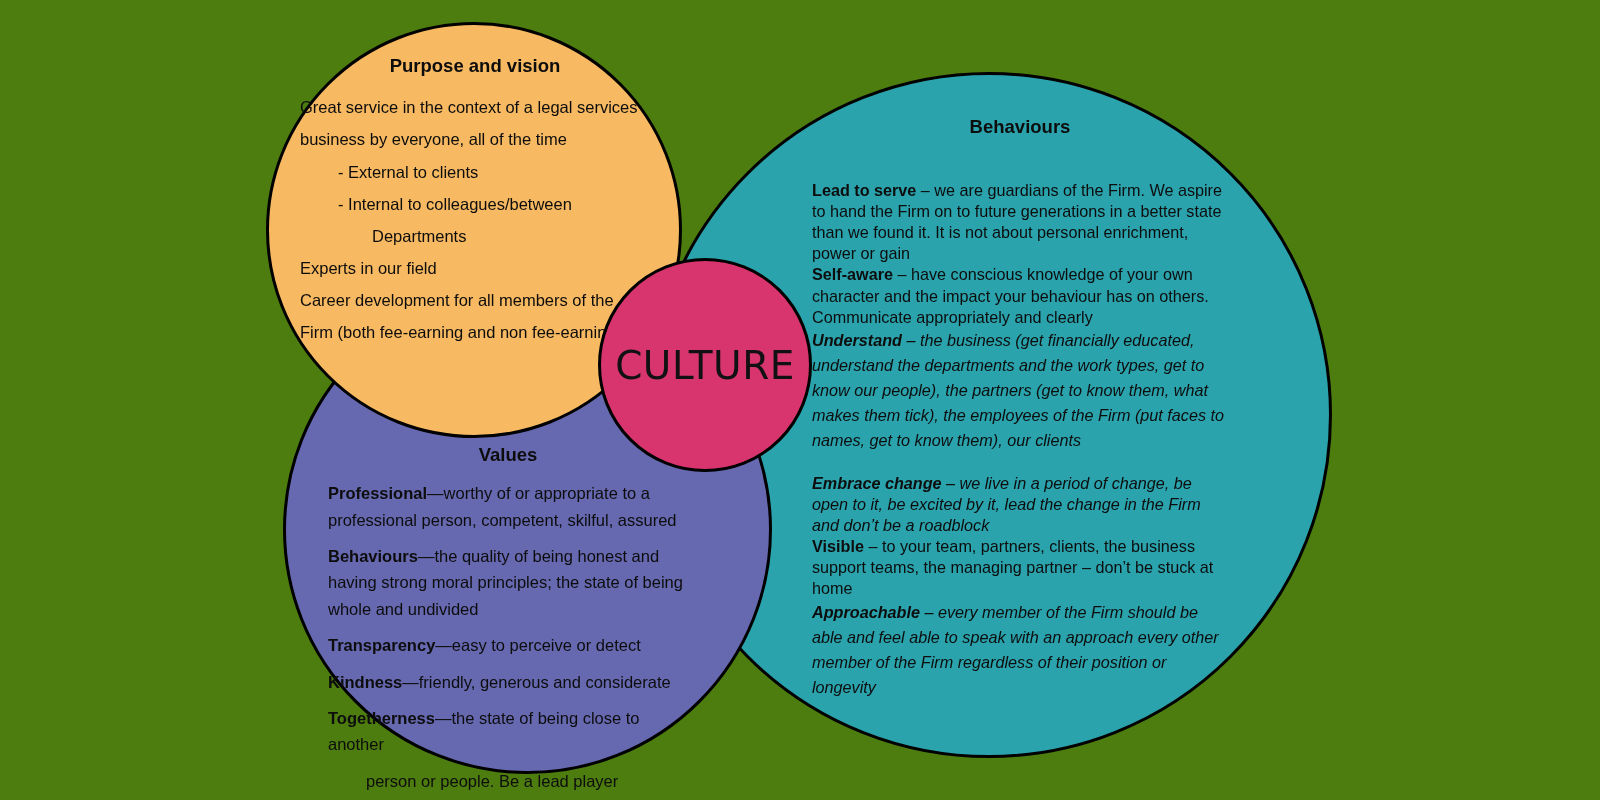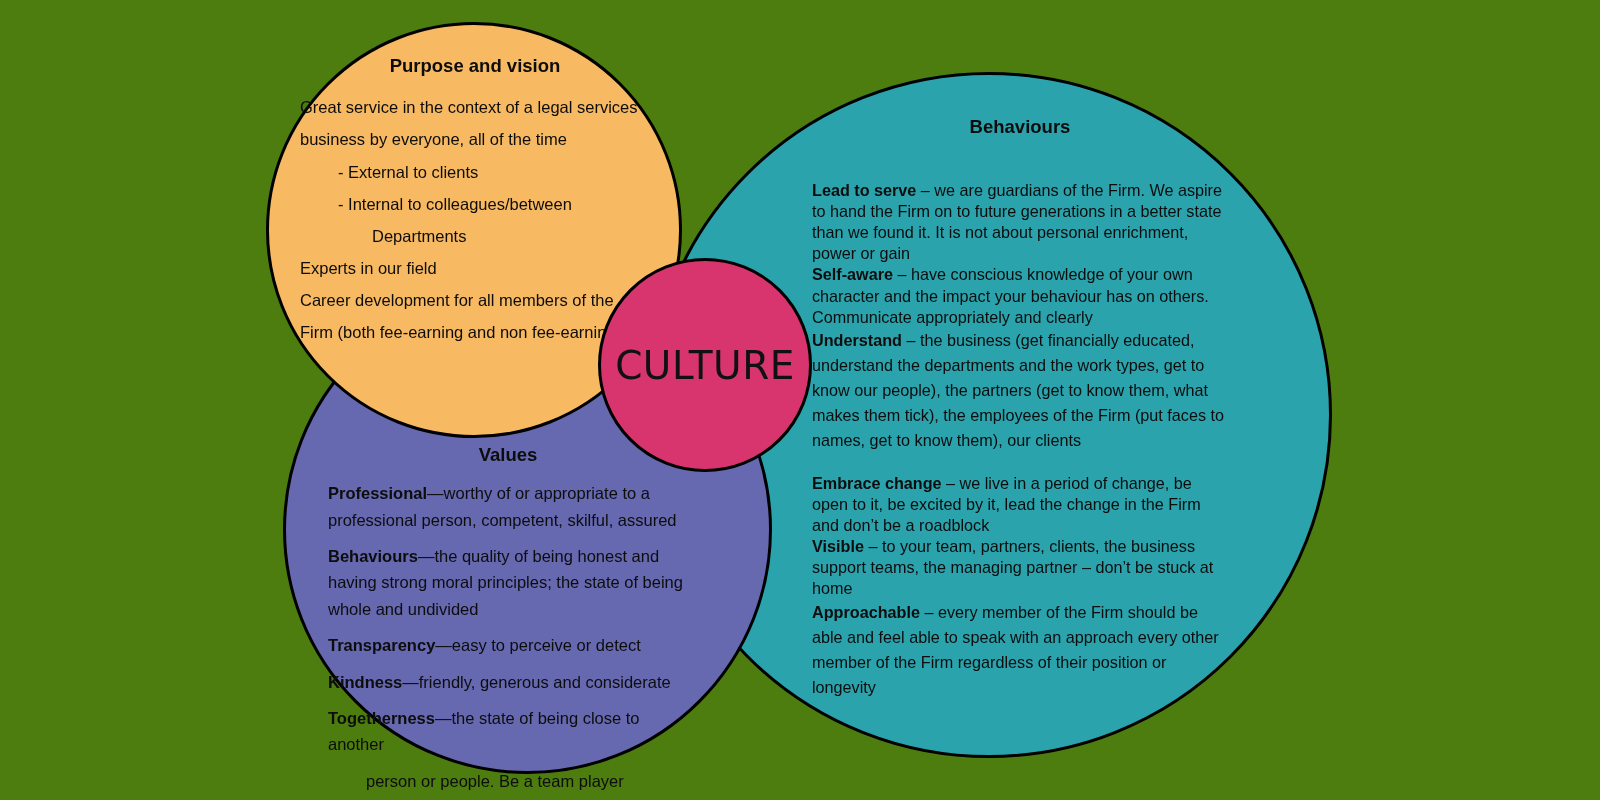--- a/index.html
+++ b/index.html
@@ -118,21 +118,21 @@
   
   #tb-behaviours {
     left: 812px;
     top: 116px;
     width: 416px;
     font-size: 16.2px;
     line-height: 1.3;
   }
   #tb-behaviours .heading { font-size: 18.5px; margin-bottom: 0; }
   #tb-behaviours .spacer { height: 42px; }
-  #tb-behaviours .para.loose { line-height: 1.55; }
+  #tb-behaviours .para.loose { line-height: 1.55; font-style: italic; }
   b { font-weight: bold; }
 </style>
 </head>
 <body>
 
 <div id="canvas">
 
   <div class="circle" id="c-behaviours"></div>
   <div class="circle" id="c-values"></div>
   <div class="circle" id="c-purpose"></div>
@@ -149,21 +149,21 @@
 
   <div class="textblock" id="tb-values">
     <div class="heading">Values</div>
     <div id="values-list">
         <div class="para"><b>Professional</b><span>—worthy of or appropriate to a professional person, competent, skilful, assured</span></div>
         <div class="para"><b>Behaviours</b><span>—the quality of being honest and having strong moral principles; the state of being whole and undivided</span></div>
         <div class="para"><b>Transparency</b><span>—easy to perceive or detect</span></div>
         <div class="para"><b>Kindness</b><span>—friendly, generous and considerate</span></div>
         <div class="para"><b>Togetherness</b><span>—the state of being close to another</span></div>
       </div>
-    <div class="para indent">person or people.  Be a team player</div>
+    <div class="para indent">person or people.  Be a lead player</div>
   </div>
 
   <div class="textblock" id="tb-behaviours">
     <div class="heading">Behaviours</div>
     <div class="spacer"></div>
     <div id="behaviours-list">
         <div class="para"><b>Lead to serve</b><span> – we are guardians of the Firm. We aspire to hand the Firm on to future generations in a better state than we found it.  It is not about personal enrichment, power or gain</span></div>
         <div class="para"><b>Self-aware</b><span> – have conscious knowledge of your own character and the impact your behaviour has on others.  Communicate appropriately and clearly</span></div>
         <div class="para loose" style="line-height: 1.55;"><b>Understand</b><span> – the business (get financially educated, understand the departments and the work types, get to know our people), the partners (get to know them, what makes them tick), the employees of the Firm (put faces to names, get to know them), our clients</span></div>
         <div class="para loose" style="margin-top: 20px; line-height: 1.3;"><b>Embrace change</b><span> – we live in a period of change, be open to it, be excited by it, lead the change in the Firm and don’t be a roadblock</span></div>

